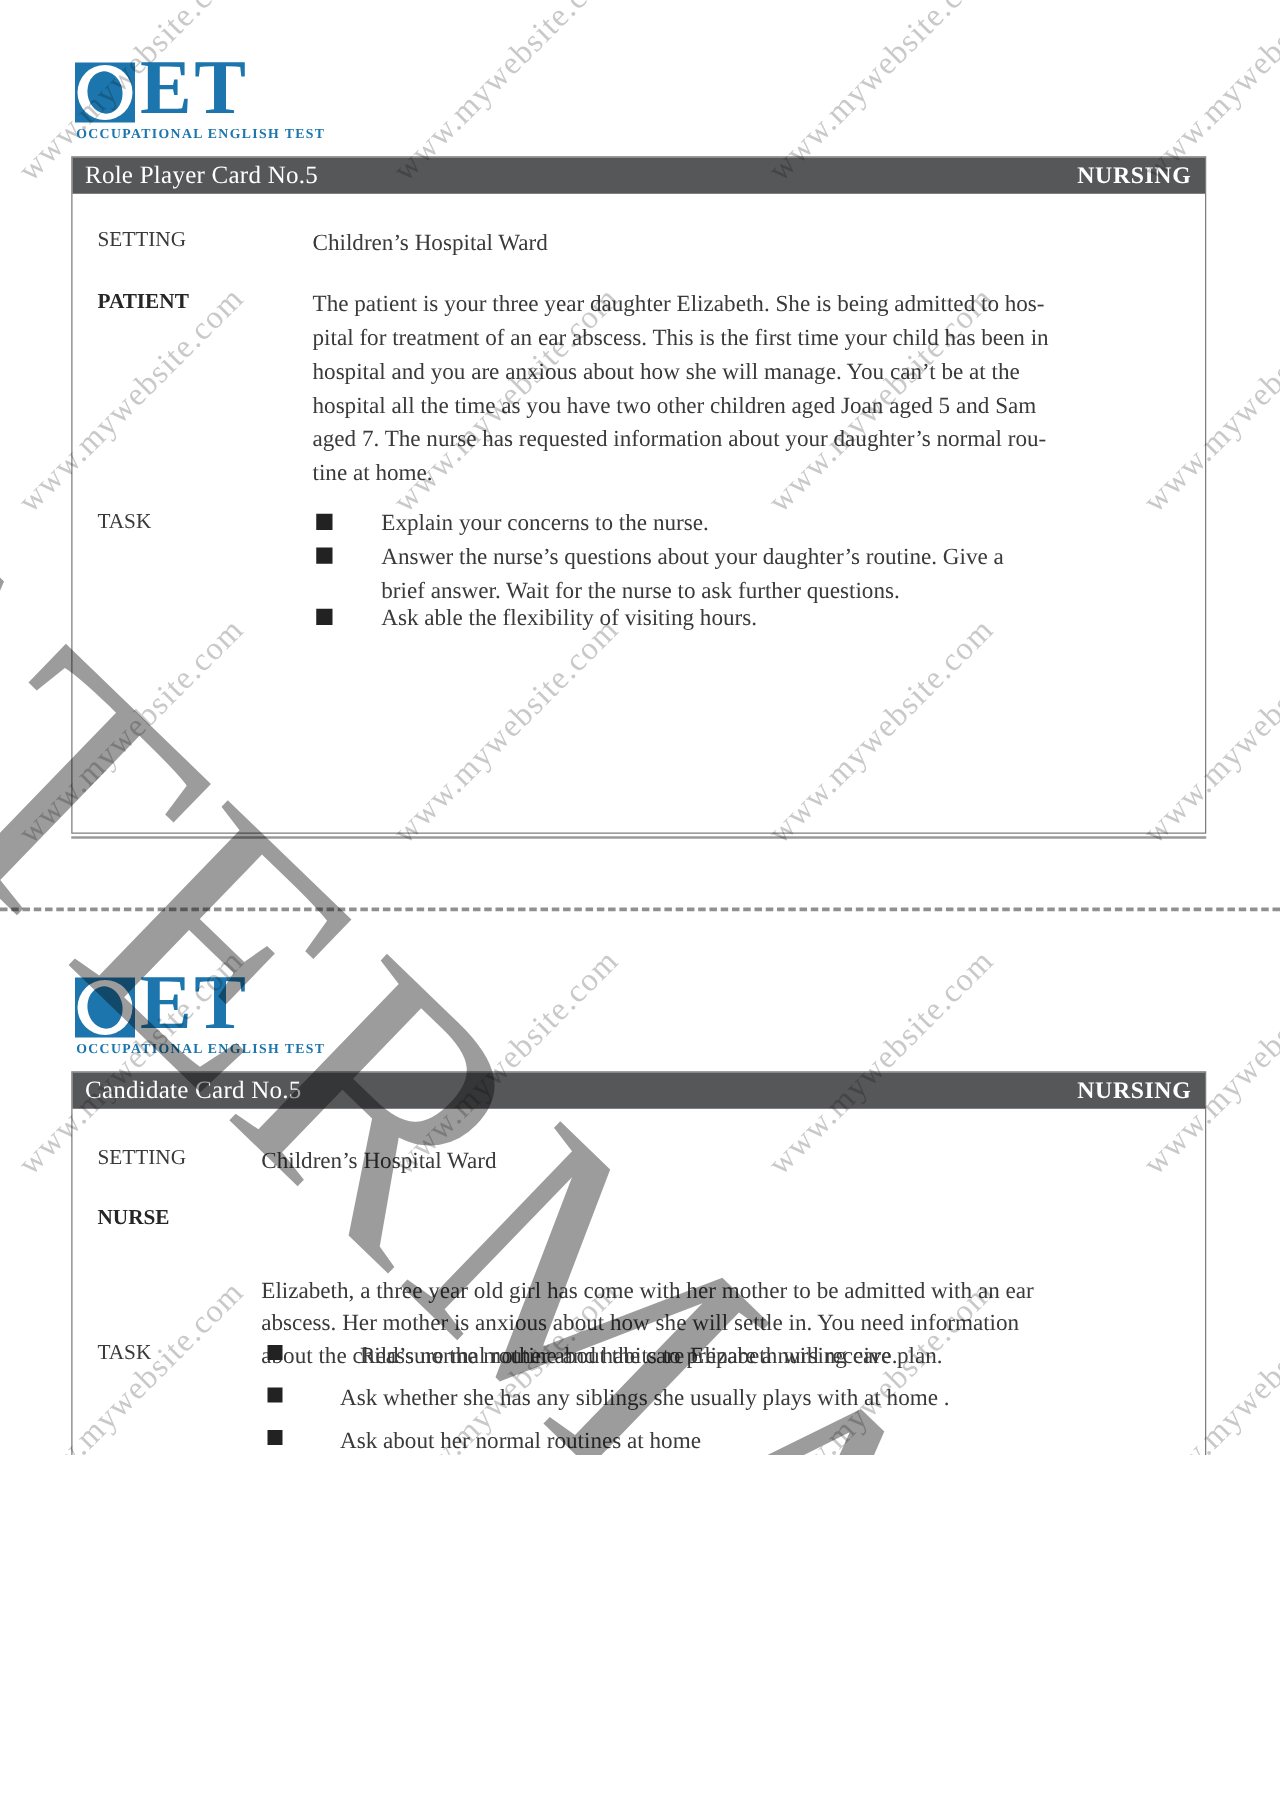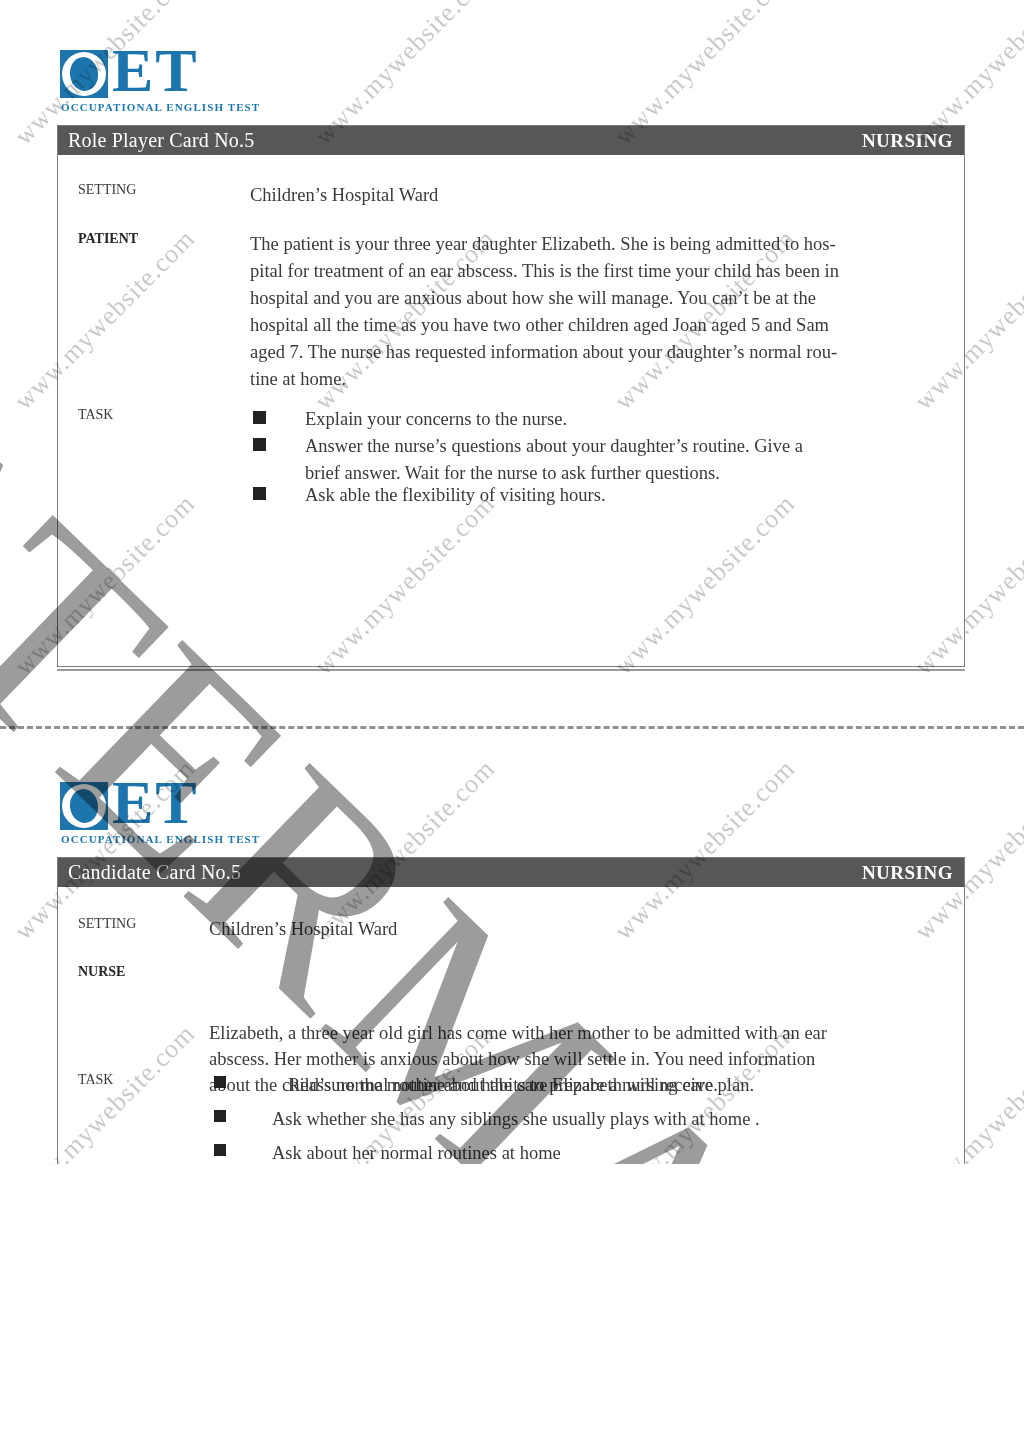--- a/index.html
+++ b/index.html
@@ -48,21 +48,21 @@
   .card-box { position: absolute; left: 57px; width: 908px; border: 1px solid #7d7d7d; background: transparent; }
   .card-header {
     position: absolute; left: 0; top: 0; width: 100%; height: 29px;
     background: #565759; color: #ffffff;
     display: flex; align-items: center; justify-content: space-between;
     padding: 0 11px 0 10px;
   }
   .card-header .title { font-size: 20px; letter-spacing: 0.2px; }
   .card-header .category { font-size: 19px; font-weight: 700; letter-spacing: 0.5px; }
 
-  .label { font-size: 14px; color: #3a3a3a; white-space: nowrap; }
+  .label { font-size: 17px; color: #3a3a3a; white-space: nowrap; }
   .label.bold { font-weight: 700; color: #262626; }
   .body-text { font-size: 18.5px; line-height: 27px; white-space: pre; color: #3a3a3a; }
   .body-text-26 { font-size: 18.5px; line-height: 26px; white-space: pre; color: #3a3a3a; }
 
   .bullet-sq { position: absolute; width: 13px; height: 13px; background: #222222; }
   .bullet-sq.sm { width: 12px; height: 12px; }
 
   .ghost   { color: #15803d; text-shadow: 0 0 1px #ffffff; }
   .faded   { color: #8c8c8c; text-align: center; }
   .faded2  { color: #7f7f7f; }

